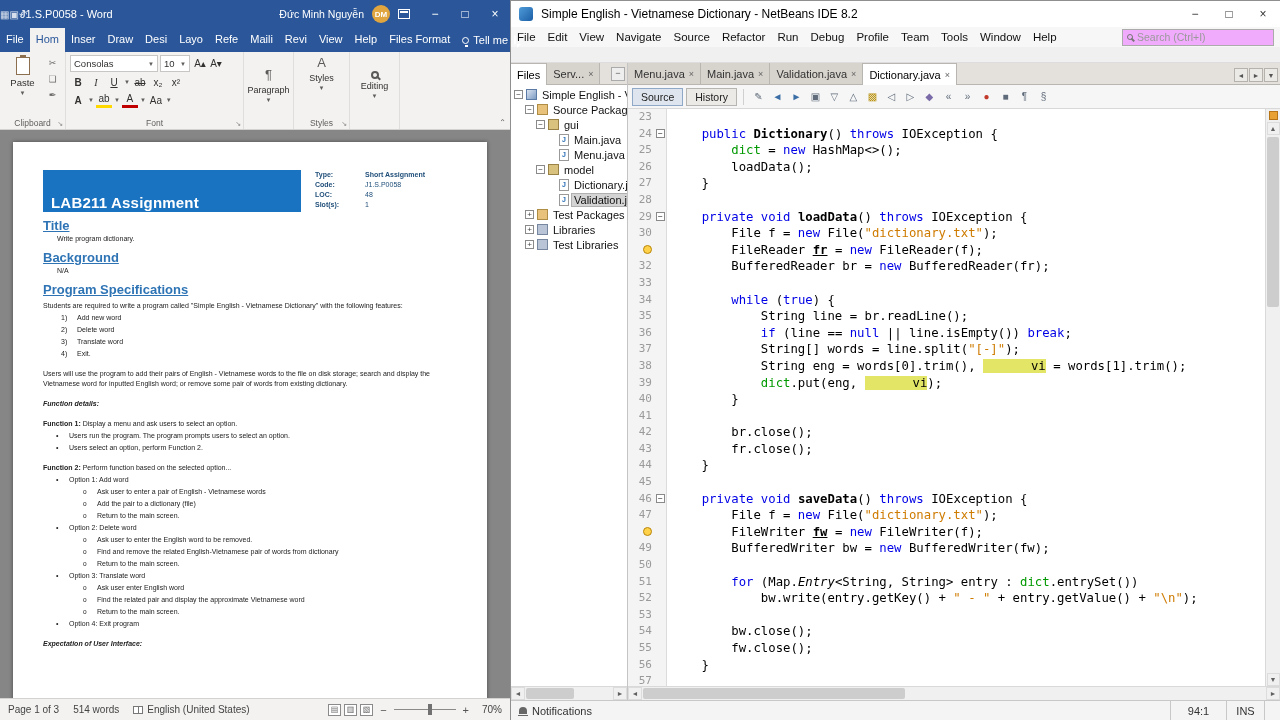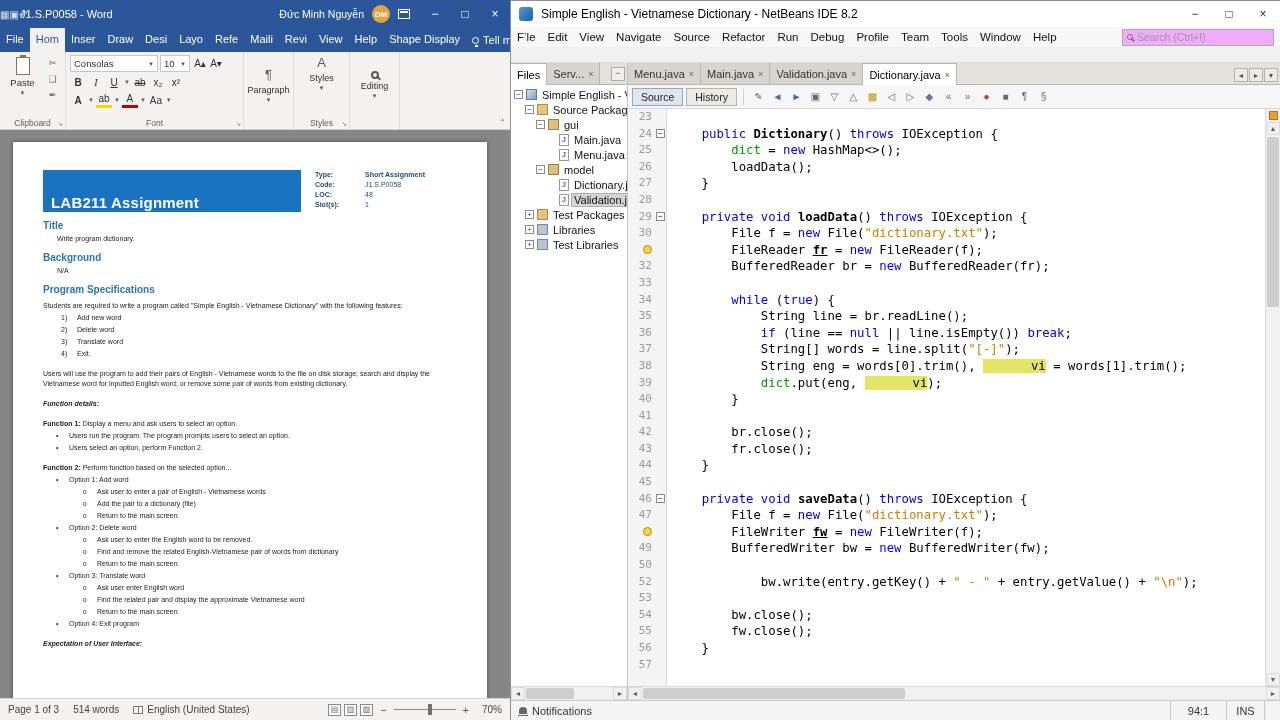--- a/index.html
+++ b/index.html
@@ -52,21 +52,21 @@
   .magnifier::after { content:""; position:absolute; width:5px; height:2px; background:#5b5a58; transform:rotate(45deg); right:-4px; bottom:-2px; }
   .ribbon-collapse { position:absolute; right:4px; bottom:2px; font-size:8px; color:#605e5c; }
 
   .w-docarea { flex:1; background:#868686; position:relative; overflow:hidden; }
   .w-page { position:absolute; left:13px; top:12px; width:474px; height:680px; background:#fff; box-shadow:0 0 4px rgba(0,0,0,.45); padding:26px 30px; font-size:7px; line-height:10px; color:#222; }
   .banner-row { display:flex; margin-top:2px; }
   .w-banner { width:258px; height:42px; background:#1a73c0; color:#fff; display:flex; align-items:flex-end; padding:0 0 4px 8px; font-size:15px; font-weight:bold; letter-spacing:.2px; }
   .doc-meta { display:grid; grid-template-columns:50px 1fr; margin-left:14px; align-content:start; row-gap:1px; color:#1f4e79; font-size:7px; line-height:9px; }
   .meta-label { font-weight:bold; }
   .meta-value.bold { font-weight:bold; }
-  .blk-h { color:#2e74b5; font-weight:bold; font-size:10px; margin-top:9px; }
+  .blk-h { color:#2e74b5; font-weight:bold; font-size:13px; margin-top:9px;text-decoration:underline; }
   .blk-ind { padding-left:14px; margin-top:3px; }
   .blk-p { margin-top:6px; }
   .gap { margin-top:10px !important; }
   .blk-num { padding-left:34px; position:relative; margin-top:2px; }
   .blk-num .mk { position:absolute; left:18px; }
   .blk-b1 { padding-left:26px; position:relative; margin-top:2px; }
   .blk-b1 .mk { position:absolute; left:13px; }
   .blk-b2 { padding-left:54px; position:relative; margin-top:2px; }
   .blk-b2 .mk { position:absolute; left:40px; font-size:6.5px; }
   .blk-fi { font-weight:bold; font-style:italic; margin-top:10px; }
@@ -185,21 +185,21 @@
         <div class="w-tab active">Hom</div>
         <div class="w-tab">Inser</div>
         <div class="w-tab">Draw</div>
         <div class="w-tab">Desi</div>
         <div class="w-tab">Layo</div>
         <div class="w-tab">Refe</div>
         <div class="w-tab">Maili</div>
         <div class="w-tab">Revi</div>
         <div class="w-tab">View</div>
         <div class="w-tab">Help</div>
-        <div class="w-tab">Shape Display</div>
+        <div class="w-tab">Files Format</div>
         <div class="w-tellme">
           <span class="bulb-w"></span>
           <span>Tell me</span>
         </div>
         <span class="w-feedback"></span>
       </div>
 
     <div class="w-ribbon">
       <div class="w-group" style="width:66px">
         <div class="clip-inner">
@@ -660,20 +660,25 @@
                   <div class="gut">49</div>
                   <div class="foldc"></div>
                   <div class="ctext"><span class="tk-p">        BufferedWriter bw = </span><span class="tk-k">new</span><span class="tk-p"> BufferedWriter(fw);</span></div>
                 </div>
                 <div class="code-row">
                   <div class="gut">50</div>
                   <div class="foldc"></div>
                   <div class="ctext"></div>
                 </div>
                 <div class="code-row">
+                  <div class="gut">51</div>
+                  <div class="foldc"></div>
+                  <div class="ctext"><span class="tk-p">        </span><span class="tk-k">for</span><span class="tk-p"> (Map.</span><span class="tk-i">Entry</span><span class="tk-p">&lt;String, String&gt; entry : </span><span class="tk-f">dict</span><span class="tk-p">.entrySet())</span></div>
+                </div>
+                <div class="code-row">
                   <div class="gut">52</div>
                   <div class="foldc"></div>
                   <div class="ctext"><span class="tk-p">            bw.write(entry.getKey() + </span><span class="tk-s">" - "</span><span class="tk-p"> + entry.getValue() + </span><span class="tk-s">"\n"</span><span class="tk-p">);</span></div>
                 </div>
                 <div class="code-row">
                   <div class="gut">53</div>
                   <div class="foldc"></div>
                   <div class="ctext"></div>
                 </div>
                 <div class="code-row">

